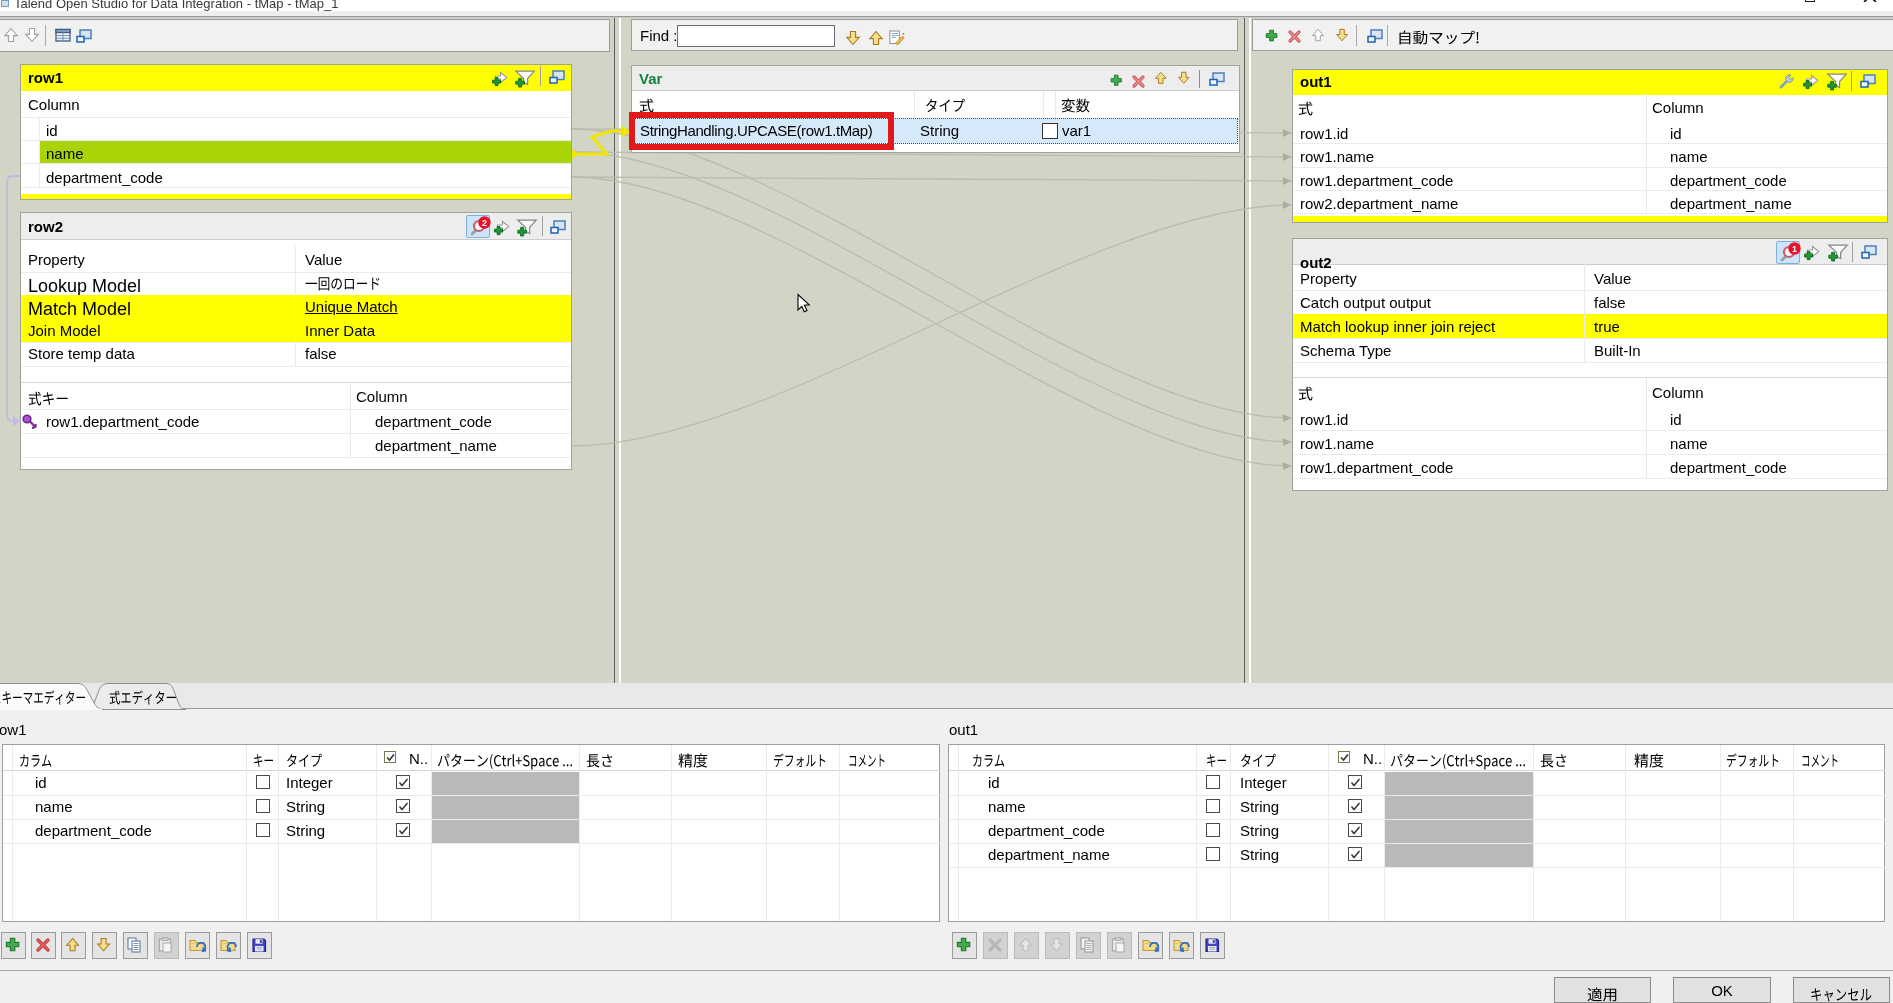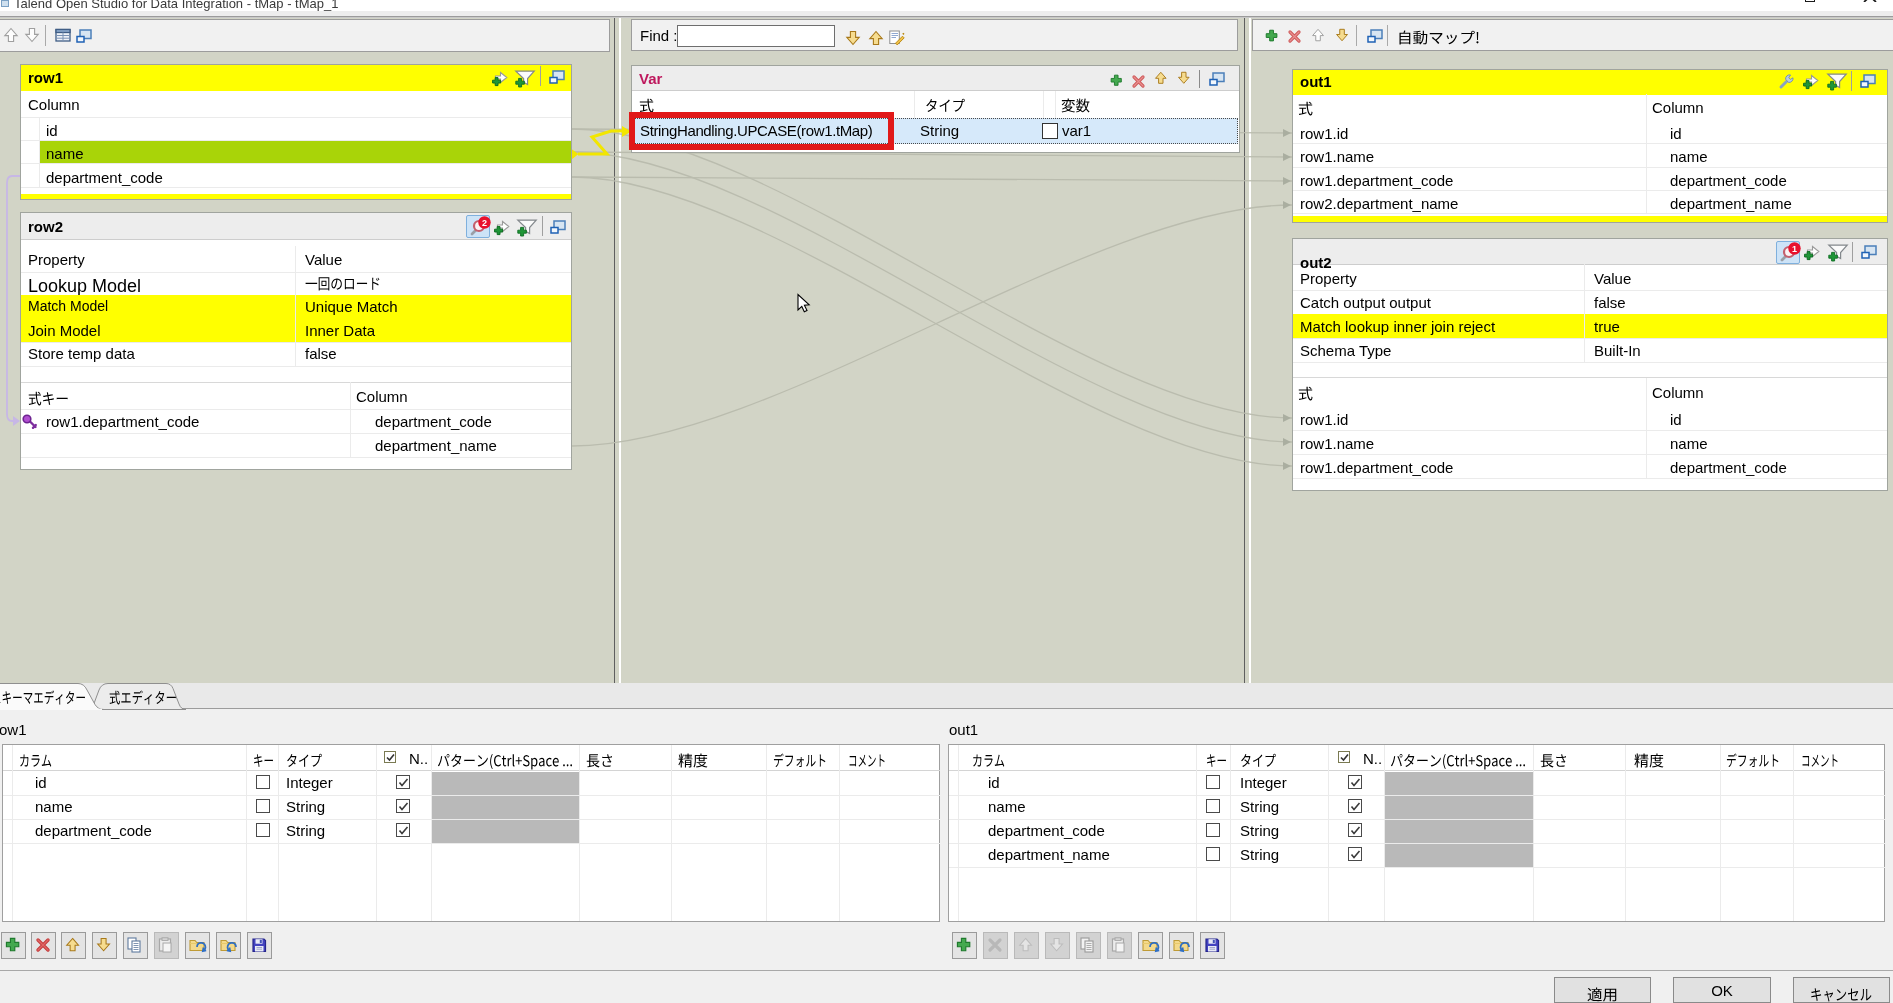--- a/index.html
+++ b/index.html
@@ -162,22 +162,22 @@
 <div style="position:absolute;left:305px;top:251px;font-size:15px;font-weight:normal;color:#000;white-space:nowrap;">Value</div>
 <div style="position:absolute;left:21px;top:271.5px;width:550px;height:1px;background:#ebebeb"></div>
 <div style="position:absolute;left:28px;top:274.5px;font-size:18px;font-weight:normal;color:#000;white-space:nowrap;">Lookup Model</div>
 <div style="position:absolute;left:305px;top:273.0px;">
       <svg width="76" height="22" style="overflow:visible;display:block">
         <path transform="translate(0,16.2) scale(0.8444,1)" fill="#000" d="M0.7 -6.5H14.4V-5.2H0.7Z M20.6 -7.5V-4.1H24.3V-7.5ZM19.5 -8.5H25.4V-3.1H19.5ZM16.2 -12.0H28.8V1.2H27.6V-10.9H17.4V1.2H16.2ZM16.9 -0.7H28.3V0.4H16.9Z M38.5 -10.2Q38.3 -9.1 38.1 -7.8Q37.8 -6.5 37.5 -5.3Q37.0 -3.8 36.5 -2.7Q35.9 -1.7 35.3 -1.2Q34.7 -0.7 34.0 -0.7Q33.3 -0.7 32.7 -1.1Q32.1 -1.6 31.7 -2.5Q31.3 -3.4 31.3 -4.7Q31.3 -5.9 31.8 -7.0Q32.3 -8.1 33.2 -8.9Q34.1 -9.8 35.3 -10.3Q36.5 -10.8 37.9 -10.8Q39.2 -10.8 40.3 -10.3Q41.3 -9.9 42.1 -9.1Q42.8 -8.4 43.2 -7.4Q43.6 -6.4 43.6 -5.2Q43.6 -3.7 43.0 -2.5Q42.3 -1.3 41.0 -0.5Q39.8 0.2 38.0 0.5L37.3 -0.6Q37.6 -0.7 38.0 -0.7Q38.3 -0.8 38.6 -0.8Q39.3 -1.0 40.0 -1.4Q40.7 -1.7 41.2 -2.3Q41.7 -2.8 42.1 -3.6Q42.4 -4.3 42.4 -5.3Q42.4 -6.2 42.1 -7.0Q41.8 -7.8 41.2 -8.4Q40.6 -9.0 39.8 -9.3Q38.9 -9.7 37.9 -9.7Q36.6 -9.7 35.6 -9.2Q34.6 -8.8 33.9 -8.0Q33.2 -7.3 32.9 -6.5Q32.5 -5.6 32.5 -4.8Q32.5 -3.8 32.7 -3.2Q33.0 -2.6 33.3 -2.3Q33.7 -2.0 34.0 -2.0Q34.4 -2.0 34.8 -2.4Q35.1 -2.7 35.5 -3.5Q35.9 -4.3 36.3 -5.6Q36.6 -6.7 36.9 -7.9Q37.1 -9.1 37.2 -10.3Z M47.2 -10.3Q47.6 -10.3 48.0 -10.3Q48.3 -10.2 48.5 -10.2Q48.7 -10.2 49.2 -10.2Q49.7 -10.2 50.3 -10.2Q51.0 -10.2 51.8 -10.2Q52.6 -10.2 53.4 -10.2Q54.1 -10.2 54.8 -10.2Q55.5 -10.2 56.0 -10.2Q56.4 -10.2 56.6 -10.2Q56.8 -10.2 57.2 -10.3Q57.6 -10.3 57.9 -10.3Q57.9 -10.0 57.9 -9.7Q57.9 -9.4 57.9 -9.1Q57.9 -9.0 57.9 -8.5Q57.9 -8.1 57.9 -7.4Q57.9 -6.8 57.9 -6.1Q57.9 -5.4 57.9 -4.6Q57.9 -3.9 57.9 -3.3Q57.9 -2.7 57.9 -2.3Q57.9 -1.8 57.9 -1.7Q57.9 -1.5 57.9 -1.3Q57.9 -1.0 57.9 -0.7Q57.9 -0.4 57.9 -0.2Q57.9 0.0 57.9 0.1H56.6Q56.6 0.0 56.6 -0.3Q56.6 -0.5 56.6 -0.9Q56.6 -1.2 56.6 -1.6Q56.6 -1.7 56.6 -2.1Q56.6 -2.6 56.6 -3.3Q56.6 -4.0 56.6 -4.7Q56.6 -5.5 56.6 -6.3Q56.6 -7.0 56.6 -7.7Q56.6 -8.3 56.6 -8.7Q56.6 -9.1 56.6 -9.1H48.4Q48.4 -9.1 48.4 -8.7Q48.4 -8.3 48.4 -7.7Q48.4 -7.1 48.4 -6.3Q48.4 -5.5 48.4 -4.8Q48.4 -4.0 48.4 -3.3Q48.4 -2.6 48.4 -2.2Q48.4 -1.7 48.4 -1.6Q48.4 -1.4 48.4 -1.1Q48.4 -0.9 48.4 -0.6Q48.5 -0.4 48.5 -0.2Q48.5 0.0 48.5 0.1H47.2Q47.2 0.0 47.2 -0.2Q47.2 -0.4 47.2 -0.7Q47.2 -1.0 47.2 -1.3Q47.2 -1.5 47.2 -1.7Q47.2 -1.8 47.2 -2.3Q47.2 -2.7 47.2 -3.3Q47.2 -4.0 47.2 -4.7Q47.2 -5.4 47.2 -6.2Q47.2 -6.9 47.2 -7.5Q47.2 -8.1 47.2 -8.6Q47.2 -9.0 47.2 -9.1Q47.2 -9.4 47.2 -9.7Q47.2 -10.0 47.2 -10.3ZM57.1 -1.9V-0.8H47.9V-1.9Z M61.5 -6.5Q61.8 -6.5 62.1 -6.5Q62.4 -6.4 62.8 -6.4Q63.2 -6.4 63.6 -6.4Q63.9 -6.4 64.4 -6.4Q64.9 -6.4 65.5 -6.4Q66.2 -6.4 67.0 -6.4Q67.7 -6.4 68.5 -6.4Q69.2 -6.4 69.9 -6.4Q70.6 -6.4 71.1 -6.4Q71.6 -6.4 71.8 -6.4Q72.4 -6.4 72.8 -6.4Q73.2 -6.5 73.5 -6.5V-5.0Q73.2 -5.0 72.8 -5.1Q72.3 -5.1 71.8 -5.1Q71.6 -5.1 71.1 -5.1Q70.6 -5.1 69.9 -5.1Q69.3 -5.1 68.5 -5.1Q67.7 -5.1 67.0 -5.1Q66.2 -5.1 65.5 -5.1Q64.9 -5.1 64.4 -5.1Q63.9 -5.1 63.6 -5.1Q63.0 -5.1 62.4 -5.1Q61.9 -5.1 61.5 -5.0Z M84.8 -10.8Q85.0 -10.5 85.3 -10.1Q85.5 -9.7 85.8 -9.3Q86.0 -8.9 86.2 -8.5L85.3 -8.1Q85.2 -8.5 85.0 -8.9Q84.7 -9.3 84.5 -9.7Q84.3 -10.1 84.0 -10.4ZM86.7 -11.5Q86.8 -11.3 87.1 -10.9Q87.4 -10.5 87.6 -10.1Q87.9 -9.7 88.1 -9.3L87.2 -8.9Q87.0 -9.3 86.8 -9.7Q86.6 -10.1 86.3 -10.5Q86.1 -10.8 85.8 -11.2ZM79.6 -1.1Q79.6 -1.3 79.6 -2.0Q79.6 -2.6 79.6 -3.5Q79.6 -4.3 79.6 -5.3Q79.6 -6.3 79.6 -7.2Q79.6 -8.1 79.6 -8.8Q79.6 -9.5 79.6 -9.9Q79.6 -10.2 79.6 -10.6Q79.5 -11.1 79.5 -11.4H80.9Q80.9 -11.1 80.9 -10.6Q80.8 -10.2 80.8 -9.9Q80.8 -9.3 80.8 -8.5Q80.8 -7.6 80.8 -6.7Q80.8 -5.8 80.8 -4.9Q80.8 -4.0 80.8 -3.2Q80.8 -2.4 80.8 -1.9Q80.8 -1.3 80.8 -1.1Q80.8 -0.9 80.8 -0.6Q80.8 -0.2 80.9 0.1Q80.9 0.4 80.9 0.6H79.5Q79.5 0.3 79.6 -0.2Q79.6 -0.7 79.6 -1.1ZM80.6 -7.5Q81.3 -7.3 82.2 -7.0Q83.1 -6.6 84.0 -6.3Q84.9 -6.0 85.8 -5.6Q86.6 -5.2 87.2 -4.9L86.7 -3.7Q86.1 -4.0 85.3 -4.4Q84.5 -4.7 83.6 -5.1Q82.8 -5.4 82.0 -5.7Q81.2 -6.0 80.6 -6.1Z"></path>
       </svg>
     </div>
 <div style="position:absolute;left:21px;top:295.0px;width:550px;height:1px;background:#ebebeb"></div>
 <div style="position:absolute;left:21px;top:295.0px;width:550px;height:23.5px;background:#ffff00"></div>
-<div style="position:absolute;left:28px;top:298.0px;font-size:14px;font-weight:normal;color:#000;white-space:nowrap;">Match Model</div>
-<div style="position:absolute;left:305px;top:298.0px;font-size:15px;font-weight:normal;color:#000;white-space:nowrap;">Unique Match</div>
+<div style="position:absolute;left:28px;top:298.0px;font-size:18px;font-weight:normal;color:#000;white-space:nowrap;">Match Model</div>
+<div style="position:absolute;left:305px;top:298.0px;font-size:15px;font-weight:normal;color:#000;white-space:nowrap;text-decoration:underline;">Unique Match</div>
 <div style="position:absolute;left:21px;top:318.5px;width:550px;height:1px;background:#ebebeb"></div>
 <div style="position:absolute;left:21px;top:318.5px;width:550px;height:23.5px;background:#ffff00"></div>
 <div style="position:absolute;left:28px;top:321.5px;font-size:15px;font-weight:normal;color:#000;white-space:nowrap;">Join Model</div>
 <div style="position:absolute;left:305px;top:321.5px;font-size:15px;font-weight:normal;color:#000;white-space:nowrap;">Inner Data</div>
 <div style="position:absolute;left:21px;top:342.0px;width:550px;height:1px;background:#ebebeb"></div>
 <div style="position:absolute;left:28px;top:345.0px;font-size:15px;font-weight:normal;color:#000;white-space:nowrap;">Store temp data</div>
 <div style="position:absolute;left:305px;top:345.0px;font-size:15px;font-weight:normal;color:#000;white-space:nowrap;">false</div>
 <div style="position:absolute;left:21px;top:365.5px;width:550px;height:1px;background:#ebebeb"></div>
 <div style="position:absolute;left:295px;top:246px;width:1px;height:120px;background:#ebebeb"></div>
 <div style="position:absolute;left:21px;top:382px;width:550px;height:1px;background:#d8d8d8"></div>
@@ -193,21 +193,21 @@
     </svg>
 <div style="position:absolute;left:46px;top:413px;font-size:15px;font-weight:normal;color:#000;white-space:nowrap;">row1.department_code</div>
 <div style="position:absolute;left:375px;top:413px;font-size:15px;font-weight:normal;color:#000;white-space:nowrap;">department_code</div>
 <div style="position:absolute;left:375px;top:437px;font-size:15px;font-weight:normal;color:#000;white-space:nowrap;">department_name</div>
 <div style="position:absolute;left:21px;top:409px;width:550px;height:1px;background:#ebebeb"></div>
 <div style="position:absolute;left:21px;top:433px;width:550px;height:1px;background:#ebebeb"></div>
 <div style="position:absolute;left:21px;top:457px;width:550px;height:1px;background:#ebebeb"></div>
 <div style="position:absolute;left:350px;top:382px;width:1px;height:75px;background:#ebebeb"></div>
 <div style="position:absolute;left:631px;top:65px;width:609px;height:88px;background:#fff;border:1px solid #a0a49e"></div>
 <div style="position:absolute;left:632px;top:66px;width:607px;height:25px;background:#ededed;border-bottom:1px solid #cdcdcd"></div>
-<div style="position:absolute;left:639px;top:70px;font-size:15px;font-weight:bold;color:#be185d;white-space:nowrap;">Var</div>
+<div style="position:absolute;left:639px;top:70px;font-size:15px;font-weight:bold;color:#15803d;white-space:nowrap;">Var</div>
 <svg style="position:absolute;left:1110px;top:74px;overflow:visible" width="16" height="16" viewBox="0 0 16 16">
       <path transform="scale(0.78)" d="M5.7 1.5 H10.3 V5.7 H14.5 V10.3 H10.3 V14.5 H5.7 V10.3 H1.5 V5.7 H5.7 Z" fill="#44a94f" stroke="#1f7a2d" stroke-width="1.2"></path>
     </svg>
 <svg style="position:absolute;left:1132px;top:75px;overflow:visible" width="13" height="13" viewBox="0 0 13 13">
       <path d="M2 2 L11 11 M11 2 L2 11" stroke="#cf5b5b" stroke-width="3.2" stroke-linecap="round"></path>
       <path d="M2 2 L11 11 M11 2 L2 11" stroke="#e88f8f" stroke-width="1.2" stroke-linecap="round"></path>
     </svg>
 <svg style="position:absolute;left:1154px;top:71px;overflow:visible" width="16" height="16" viewBox="0 0 16 16">
       <path d="M8 1.5 L14.2 8.6 H10.6 V14.5 H5.4 V8.6 H1.8 Z" fill="#f6dc8f" stroke="#a8791a" stroke-width="1.1" transform="scale(0.85)"></path>
     </svg>

